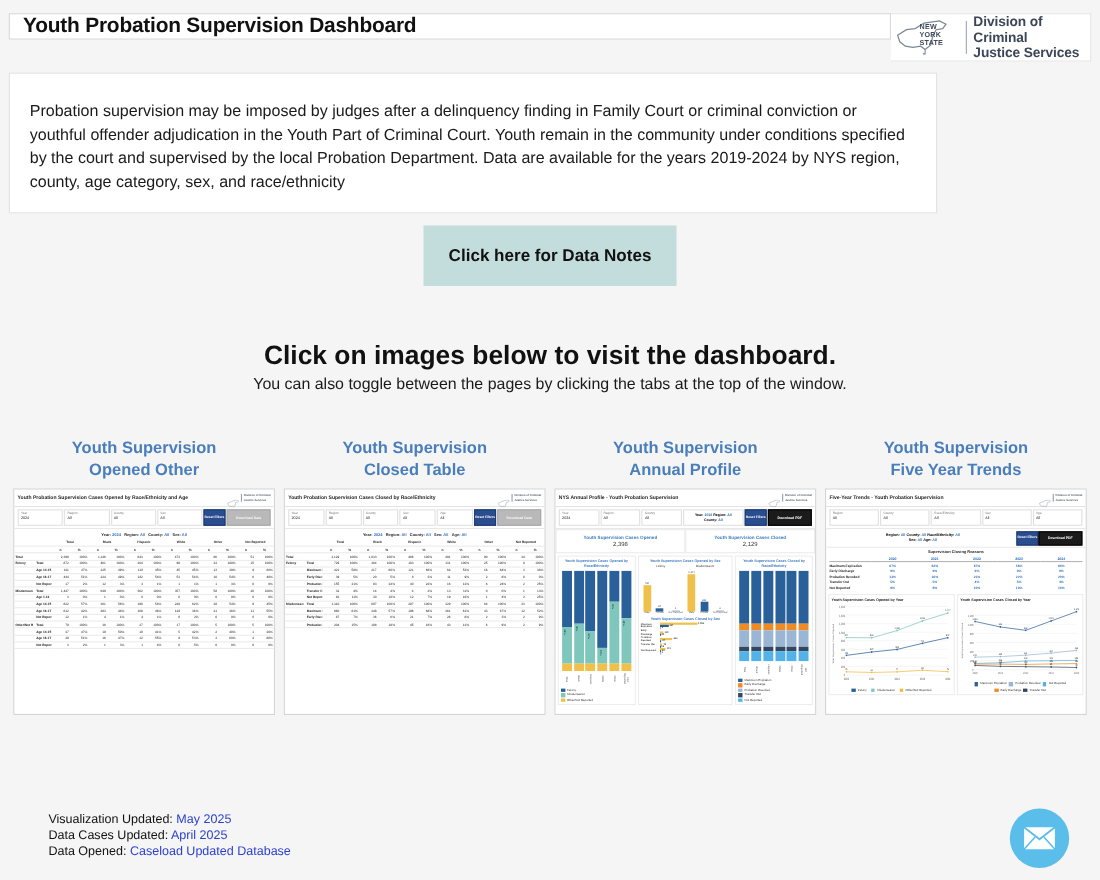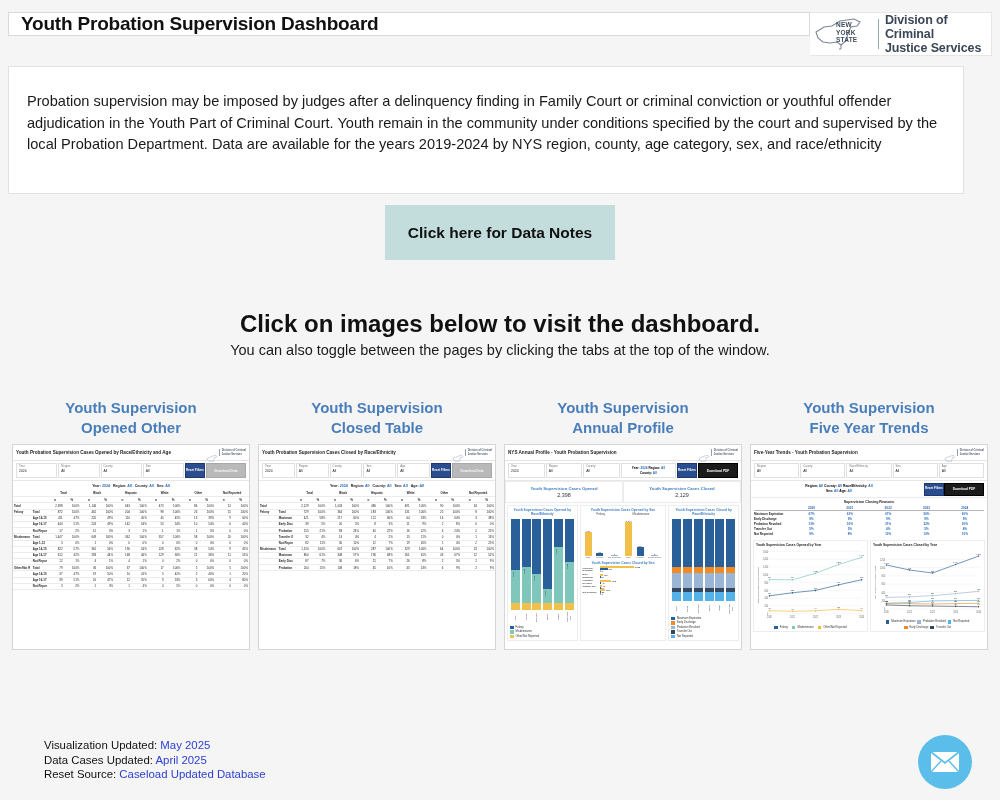--- a/index.html
+++ b/index.html
@@ -37,21 +37,21 @@
     letter-spacing: 0.2px; text-align: left;
   }
   .logo-divider { width: 1px; height: 30px; background: #9aa5b4; }
   .logo-text {
     font-size: 12.5px; font-weight: bold; color: #3b4757; line-height: 14px;
     letter-spacing: -0.1px;
   }
 
   
   .desc-box {
-    position: absolute; left: 8px; top: 66px; width: 956px; height: 128px;
+    position: absolute; left: 8px; top: 66px; width: 844px; height: 128px;
     background: #ffffff; border: 1px solid #e2e2e2;
     padding: 24px 18px 0 18px;
   }
   .desc-text {
     font-size: 14.6px; color: #1a1a1a; line-height: 21.5px;
   }
 
   
   .notes-btn {
     position: absolute; left: 385px; top: 205px; width: 230px; height: 55px;
@@ -1382,21 +1382,21 @@
   <div class="footer">
     <div>
       <span>Visualization Updated:</span>
       <a>May 2025</a>
     </div>
     <div>
       <span>Data Cases Updated:</span>
       <a>April 2025</a>
     </div>
     <div>
-      <span>Reset Source:</span>
+      <span>Data Opened:</span>
       <a>Caseload Updated Database</a>
     </div>
   </div>
 
   <div class="mail-btn">
     <svg width="30" height="22" viewBox="0 0 30 22">
       <rect x="1" y="1" width="28" height="20" rx="1" fill="#ffffff"></rect>
       <path d="M1 1 L15 12 L29 1" fill="none" stroke="#5bbdea" stroke-width="1.6"></path>
       <path d="M1 21 L11 10 M29 21 L19 10" fill="none" stroke="#5bbdea" stroke-width="1.4"></path>
     </svg>

